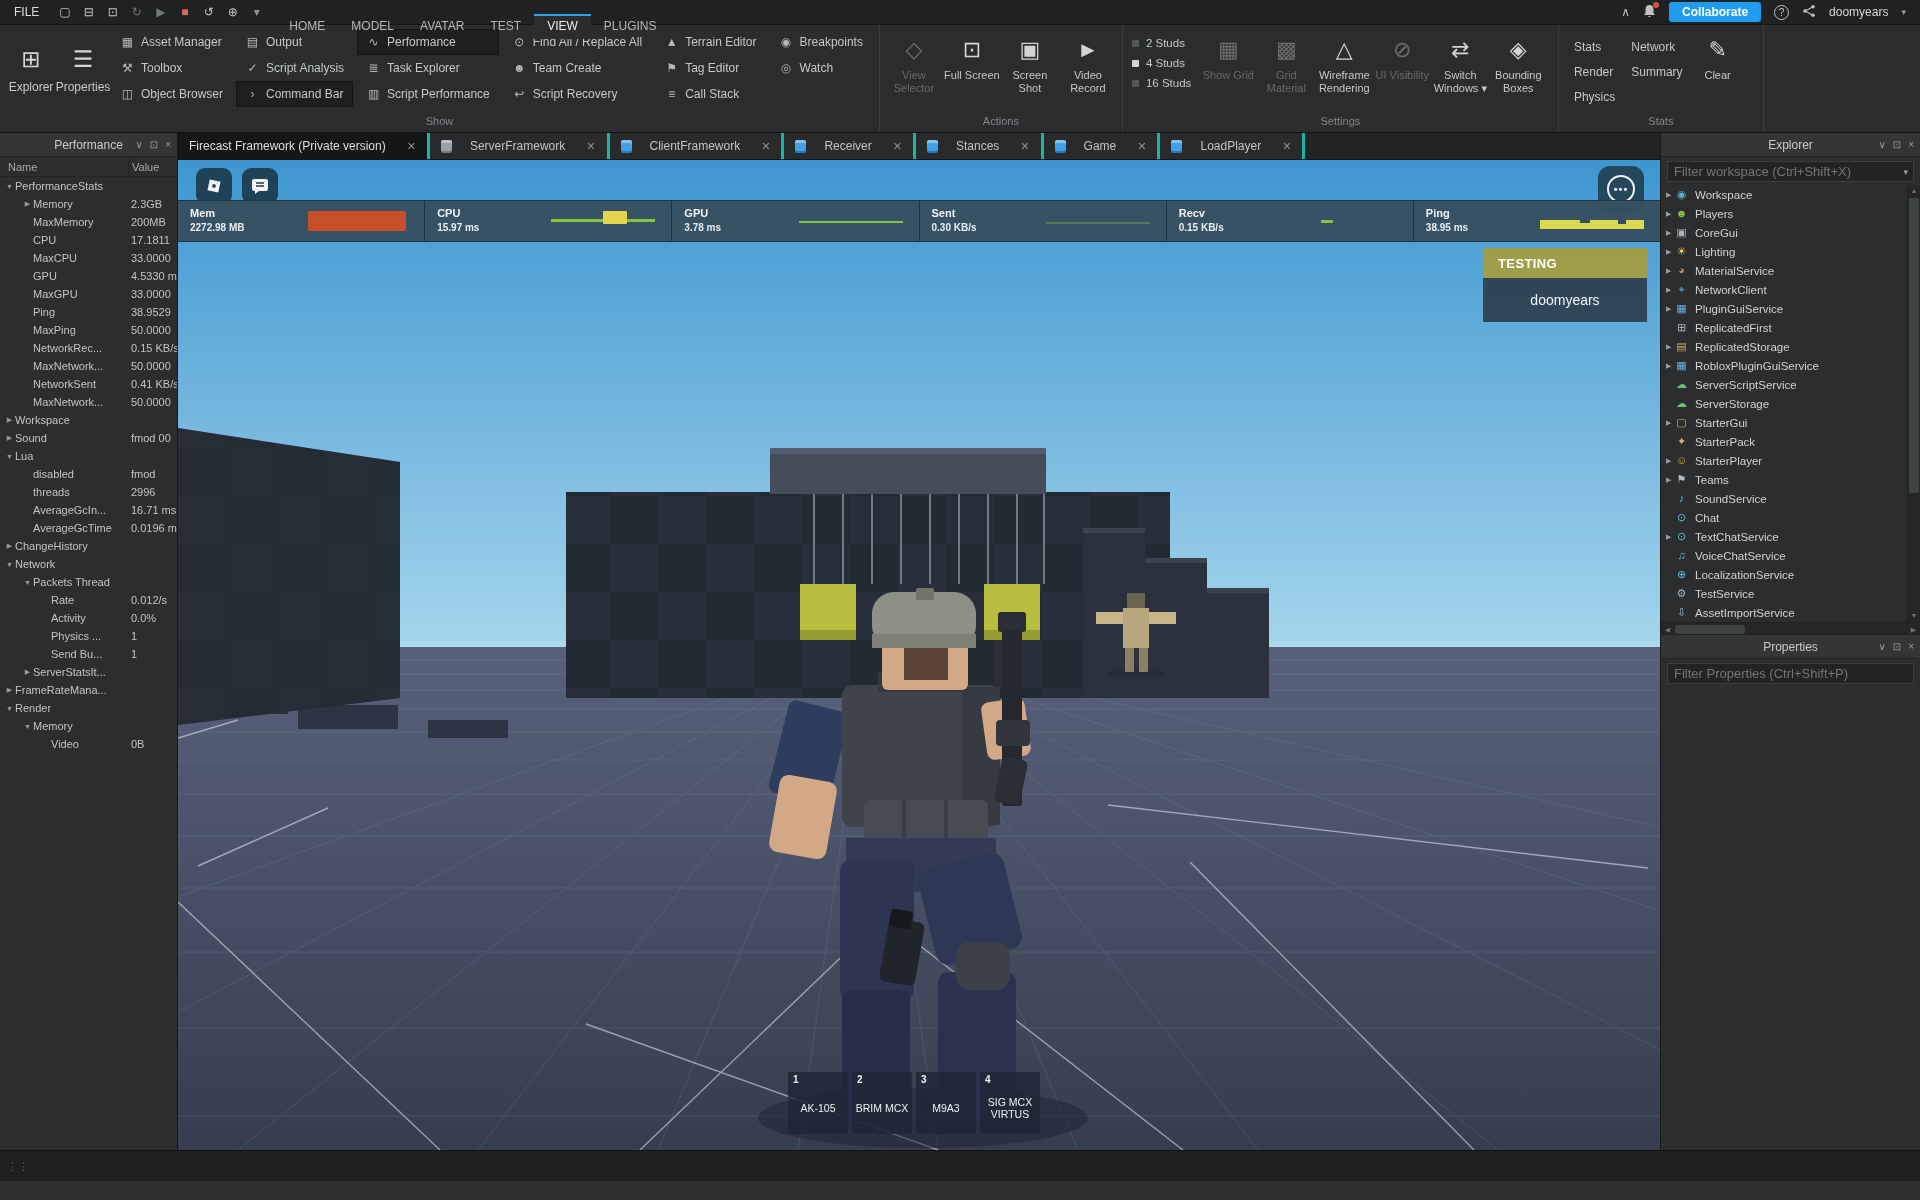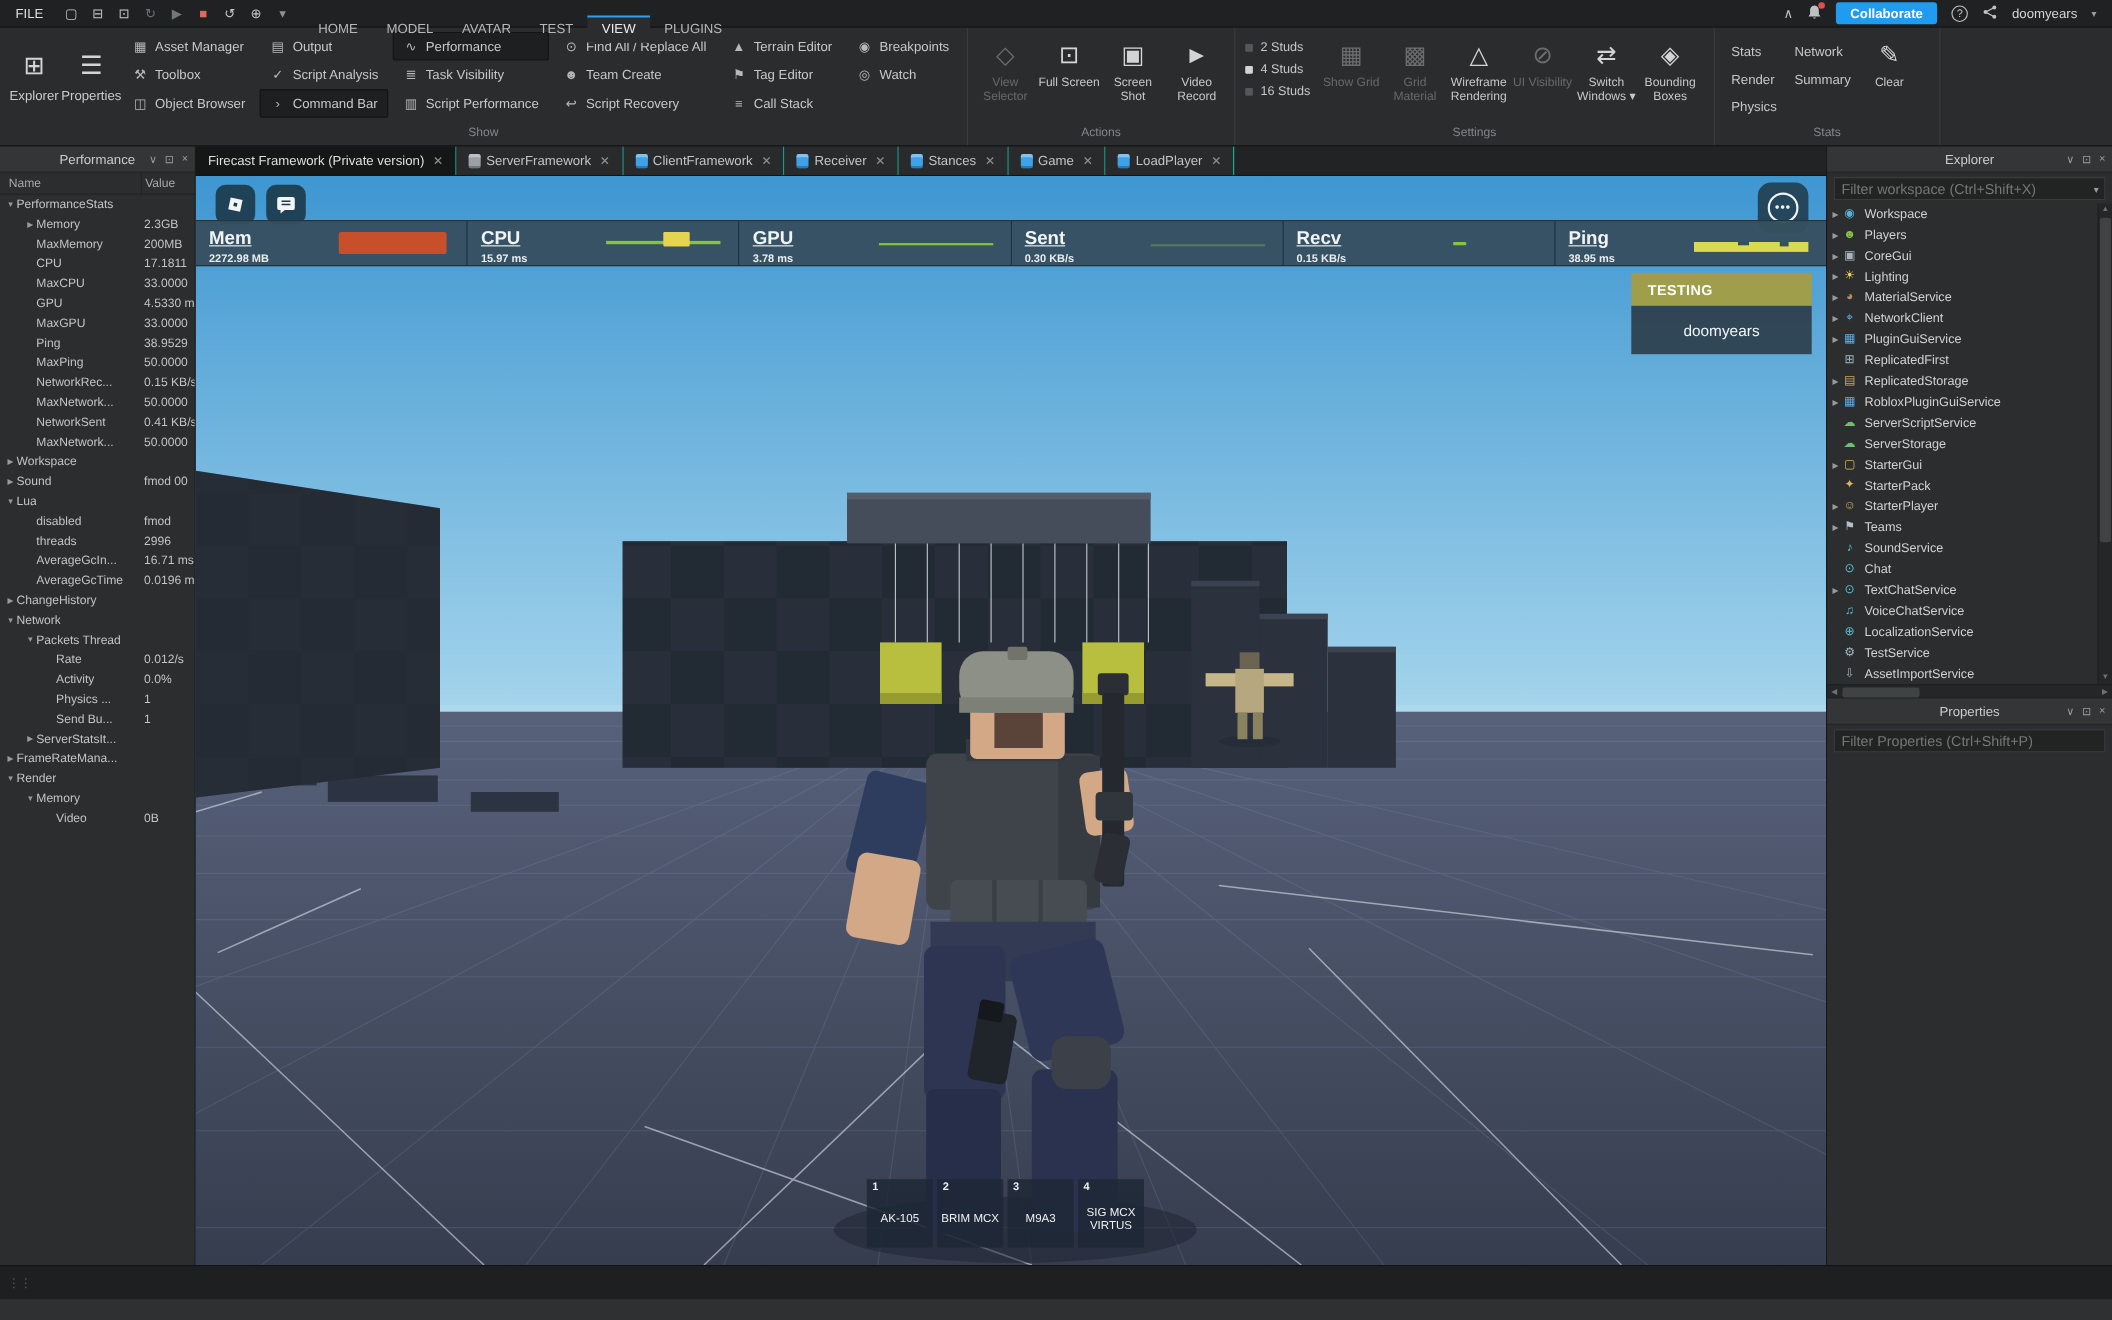--- a/index.html
+++ b/index.html
@@ -53,33 +53,33 @@
   .colhdr .c1 { width:129px; padding-left:8px; border-right:1px solid #222424; height:100%; line-height:20px; }
   .colhdr .c2 { padding-left:3px; }
   .tree-row { height:18px; position:relative; display:flex; align-items:center; font-size:11px; color:#c2c4c5; }
   .tr-arrow { width:11px; font-size:7px; color:#989a9c; text-align:center; flex:none; }
   .tr-name { white-space:nowrap; overflow:hidden; max-width:92px; }
   .tr-val { position:absolute; left:131px; width:46px; white-space:nowrap; overflow:hidden; }
 
   
   .center { flex:1; display:flex; flex-direction:column; min-width:0; }
   .tabbar { height:27px; background:#212324; display:flex; align-items:stretch; border-bottom:1px solid #131415; }
-  .doc-tab { display:flex; align-items:center; gap:5px; padding:0 11px; font-size:12px; color:#c2c4c5; background:#282a2b; border-right:1px solid #14b8a6; }
+  .doc-tab { display:flex; align-items:center; gap:18px; padding:0 11px; font-size:12px; color:#c2c4c5; background:#282a2b; border-right:3px solid #14b8a6; }
   .doc-tab.active { background:#151717; color:#dedfe0; }
   .tab-x { color:#8e9092; font-size:11px; margin-left:3px; }
   .tab-icon { width:11px; height:13px; border-radius:2px; flex:none; box-shadow:inset 0 3px 0 rgba(255,255,255,.35), inset 0 -2px 0 rgba(0,0,0,.25); }
 
   .viewport { flex:1; position:relative; overflow:hidden; background:#3e96d1; }
   .scene { position:absolute; left:0; top:0; }
 
   
   .perfbar { position:absolute; left:0; top:40px; width:100%; height:42px; display:flex; background:rgba(53,79,95,.96); border-top:1px solid rgba(31,51,64,.9); border-bottom:1px solid rgba(28,46,58,.9); }
   .pf-sec { flex:1; position:relative; padding:6px 0 0 12px; border-right:1px solid rgba(28,48,61,.95); }
   .pf-sec:last-child { border-right:none; }
-  .pf-title { font-size:17px; font-weight:bold; color:#f1f4f6;text-decoration:underline; }
+  .pf-title { font-size:11px; font-weight:bold; color:#f1f4f6; }
   .pf-val { font-size:10px; font-weight:bold; color:#e8edf0; margin-top:3px; }
   .pf-graph { position:absolute; right:10px; top:5px; width:112px; height:32px; }
   .g-mem { position:absolute; left:6px; top:5px; width:98px; height:20px; border-radius:2px; }
   .g-line { position:absolute; left:2px; width:104px; }
   .g-peak { position:absolute; border-radius:1px; }
   .g-ping { position:absolute; left:2px; top:14px; width:104px; height:9px; }
   .g-notch { position:absolute; background:rgba(53,79,95,1); }
 
   
   .vp-chip { position:absolute; width:36px; height:36px; border-radius:9px; background:rgba(26,50,66,.85); display:flex; align-items:center; justify-content:center; }
@@ -209,21 +209,21 @@
               <span>Command Bar</span>
             </div>
           </div>
           <div class="rb-col">
             <div class="rb-btn active">
               <span class="glyph">∿</span>
               <span>Performance</span>
             </div>
             <div class="rb-btn">
               <span class="glyph">≣</span>
-              <span>Task Visibility</span>
+              <span>Task Explorer</span>
             </div>
             <div class="rb-btn">
               <span class="glyph">▥</span>
               <span>Script Performance</span>
             </div>
           </div>
           <div class="rb-col">
             <div class="rb-btn">
               <span class="glyph">⊙</span>
               <span>Find All / Replace All</span>

